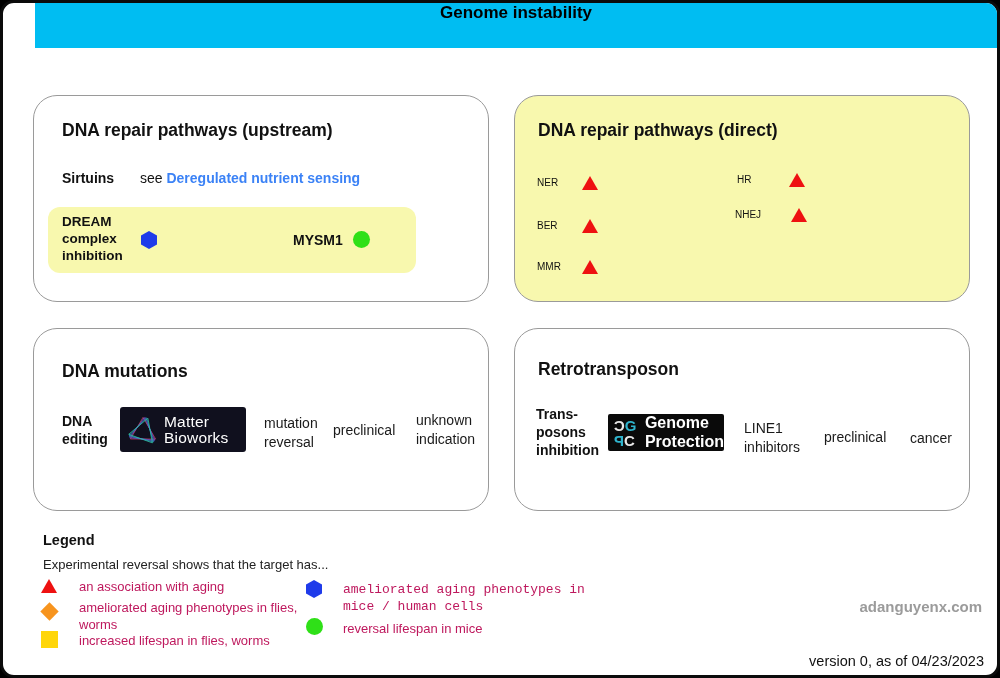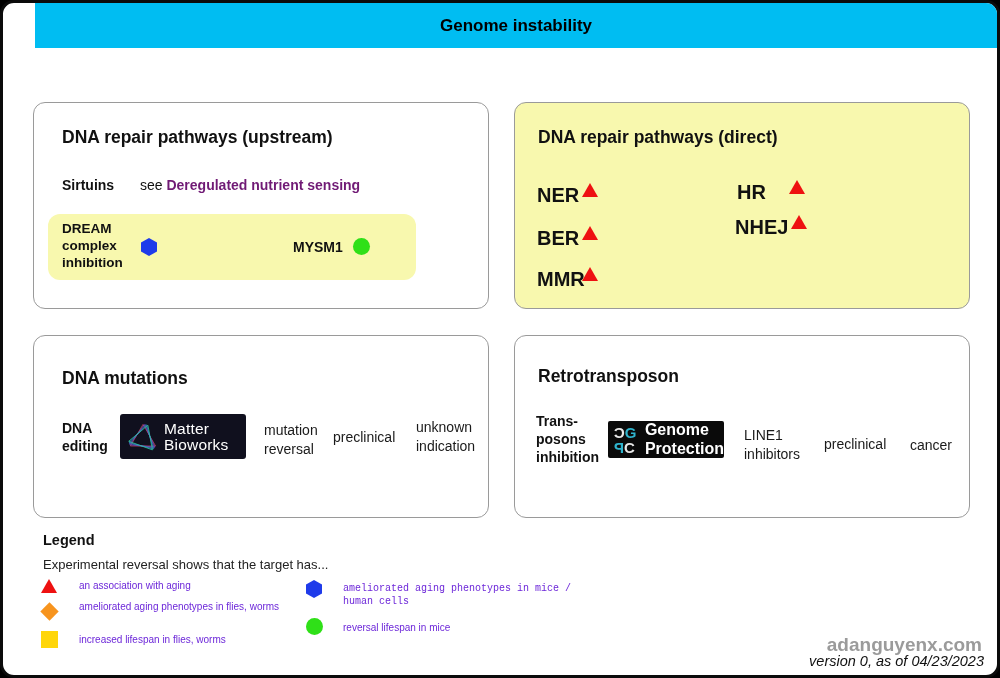--- a/index.html
+++ b/index.html
@@ -1,42 +1,42 @@
 <!DOCTYPE html>
 <html><head>
 <meta charset="utf-8">
 <style>
   html,body{margin:0;padding:0;background:#000;}
   body{width:1000px;height:678px;position:relative;font-family:"Liberation Sans",sans-serif;color:#111;}
   .card{position:absolute;inset:0;background:#fff;border:3px solid #0b0b0b;border-radius:14px;box-sizing:border-box;overflow:hidden;}
-  .header{position:absolute;top:0;left:0;right:0;height:45px;background:#00BDF2;display:flex;align-items:center;justify-content:center;margin-left:32px;}
+  .header{position:absolute;top:0;left:0;right:0;height:45px;background:#00BDF2;display:flex;align-items:flex-start;justify-content:center;margin-left:32px;}
   .header h1{margin:0;font-size:17px;font-weight:bold;color:#000;}
 
-  .panel{position:absolute;background:#fff;border:1.5px solid #9a9a9a;border-radius:12px;box-sizing:border-box;margin-top:7px;}
+  .panel{position:absolute;background:#fff;border:1.5px solid #9a9a9a;border-radius:24px;box-sizing:border-box;}
   .panel h2{position:absolute;margin:0;font-size:17.5px;font-weight:bold;color:#111;}
   .p-upstream{left:30px;top:92px;width:456px;height:207px;}
   .p-direct{left:511px;top:92px;width:456px;height:207px;background:#F8F8AE;}
   .p-mutations{left:30px;top:325px;width:456px;height:183px;}
   .p-retro{left:511px;top:325px;width:456px;height:183px;}
   .p-upstream h2,.p-mutations h2{left:28px;top:24px;}
   .p-direct h2,.p-retro h2{left:23px;top:24px;}
   .p-mutations h2{top:32px;}
   .p-retro h2{top:30px;}
   .sirtuins-label{position:absolute;left:28px;top:74px;font-size:14px;font-weight:bold;}
   .see-row{position:absolute;left:106px;top:74px;font-size:14px;}
-  .link{color:#701a75;font-weight:bold;text-decoration:none;cursor:pointer;}
+  .link{color:#3b82f6;font-weight:bold;text-decoration:none;cursor:pointer;}
   .hl-box{position:absolute;left:14px;top:111px;width:368px;height:66px;background:#F8F8AE;border-radius:12px;}
   .dream{position:absolute;left:14px;top:7px;width:82px;font-size:13.5px;font-weight:bold;line-height:1.25;}
   .hex{width:16px;height:18px;background:#1F3BEA;clip-path:polygon(50% 0,100% 25%,100% 75%,50% 100%,0 75%,0 25%);}
   .hl-box .hex{position:absolute;left:93px;top:24px;}
   .mysm1{position:absolute;left:245px;top:25px;font-size:14px;font-weight:bold;}
   .dot{width:17px;height:17px;background:#2FE018;border-radius:50%;}
   .hl-box .dot{position:absolute;left:305px;top:24px;}
 
-  .ditem{position:absolute;font-size:20px;font-weight:bold;}
+  .ditem{position:absolute;font-size:10px;font-weight:normal;}
   .tri{position:absolute;width:0;height:0;border-left:8px solid transparent;border-right:8px solid transparent;border-bottom:14px solid #EE1111;}
   .ner{left:22px;top:81px;} .tri-ner{left:67px;top:80px;}
   .ber{left:22px;top:124px;} .tri-ber{left:67px;top:123px;}
   .mmr{left:22px;top:165px;} .tri-mmr{left:67px;top:164px;}
   .hr{left:222px;top:78px;}  .tri-hr{left:274px;top:77px;}
   .nhej{left:220px;top:113px;} .tri-nhej{left:276px;top:112px;}
 
   .target{position:absolute;font-size:14px;font-weight:bold;line-height:1.3;}
   .t-mut{left:28px;top:83px;width:64px;}
   .t-retro{left:21px;top:76px;width:78px;}
@@ -57,29 +57,29 @@
   .gp-text{color:#fff;font-size:16px;font-weight:bold;line-height:1.15;margin-left:7px;}
 
   .legend-title{position:absolute;left:40px;top:529px;font-size:14.5px;font-weight:bold;}
   .legend-sub{position:absolute;left:40px;top:554px;font-size:13px;color:#222;}
   .licon{position:absolute;}
   .l-tri{left:38px;top:576px;width:0;height:0;border-left:8px solid transparent;border-right:8px solid transparent;border-bottom:14px solid #EE1111;}
   .l-dia{left:40px;top:602px;width:13px;height:13px;background:#F7941E;transform:rotate(45deg);}
   .l-sq{left:38px;top:628px;width:17px;height:17px;background:#FFD60A;}
   .l-hex{left:303px;top:577px;}
   .l-dot{left:303px;top:615px;}
-  .llabel{position:absolute;font-size:10px;line-height:1.3;color:#6d28d9;}
+  .llabel{position:absolute;font-size:13px;line-height:1.3;color:#be185d;}
   .ll-1{left:76px;top:576px;width:240px;}
   .ll-2{left:76px;top:597px;width:240px;}
   .ll-3{left:76px;top:630px;width:240px;}
   .ll-4{left:340px;top:579px;width:250px;font-family:Liberation Mono, monospace;}
   .ll-5{left:340px;top:618px;width:250px;}
 
-  .site{position:absolute;right:15px;top:631px;font-size:19px;font-weight:bold;color:#9b9b9b;cursor:pointer;}
-  .version{position:absolute;right:13px;top:650px;font-size:14.5px;font-style:italic;color:#111;}
+  .site{position:absolute;right:15px;top:595px;font-size:15px;font-weight:bold;color:#9b9b9b;cursor:pointer;}
+  .version{position:absolute;right:13px;top:650px;font-size:14.5px;color:#111;}
 </style>
 </head>
 <body>
 
 <div class="card">
 
   <div class="header">
     <h1>Genome instability</h1>
   </div>
 

